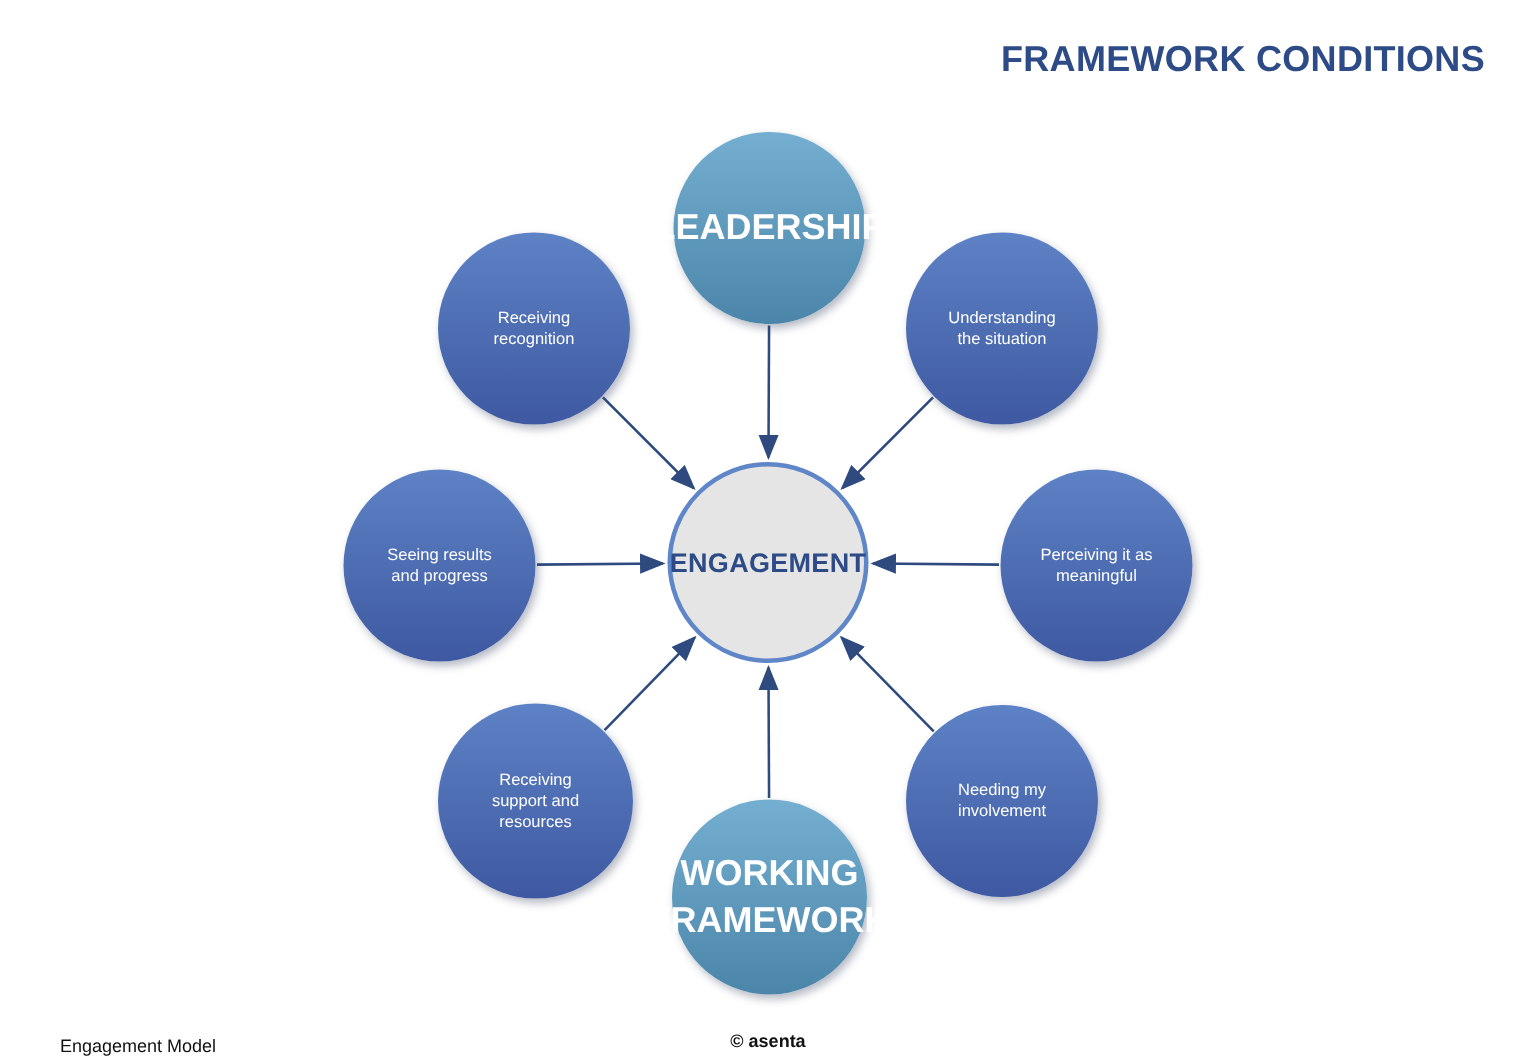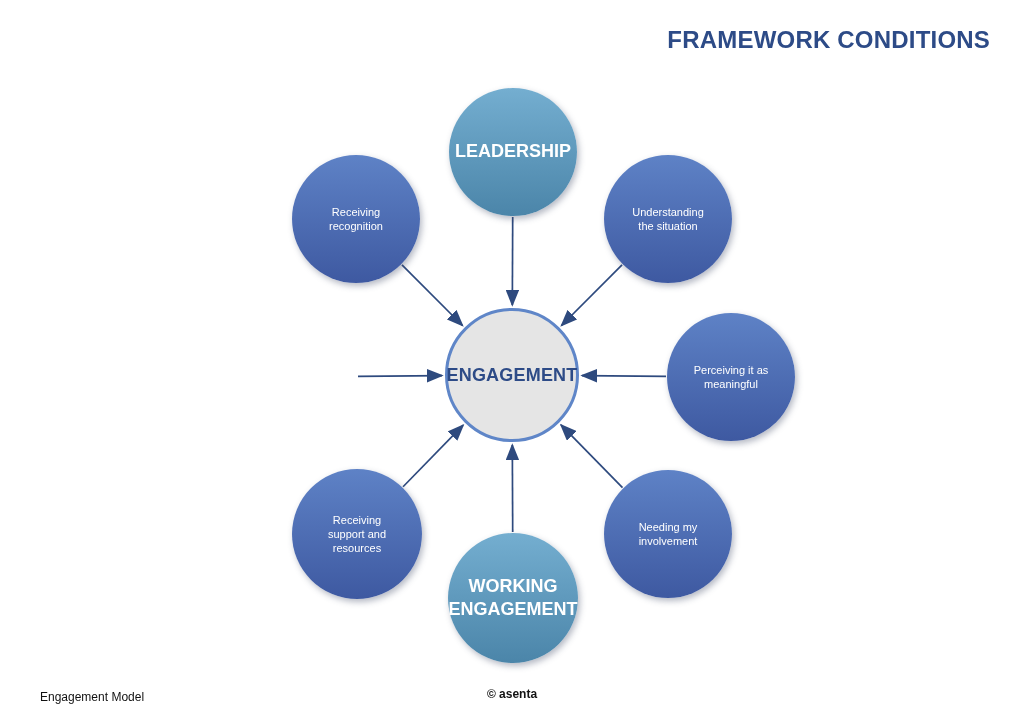--- a/index.html
+++ b/index.html
@@ -31,21 +31,21 @@
   .node {
     position:absolute; z-index:2; border-radius:50%;
     display:flex; align-items:center; justify-content:center; text-align:center;
     color:#ffffff; font-size:11px; line-height:1.28;
     box-shadow:2px 3px 6px rgba(60,70,100,0.38);
   }
   .node span { white-space:pre-line; padding:0 6px; }
   .node.primary { background:linear-gradient(180deg, var(--primary-top), var(--primary-bottom)); }
   .node.accent {
     background:linear-gradient(180deg, var(--accent-top), var(--accent-bottom));
-    font-weight:bold; font-size:18px; line-height:1.3;
+    font-weight:bold; font-size:24px; line-height:1.3;
   }
 
   .center-circle {
     position:absolute; z-index:3; border-radius:50%; box-sizing:content-box;
     background:#ffffff; border:3px solid; display:flex; align-items:center; justify-content:center;
     font-weight:bold; font-size:18px; letter-spacing:0.2px;
   }
 
   
   .footer-left { position:absolute; left:40px; bottom:5px; font-size:12px; color:#111111; }
@@ -97,26 +97,30 @@
       <div class="node primary" style="left: 667px; top: 313px; height: 128px; width: 128px;">
         <span>Perceiving it as
 meaningful</span>
       </div>
       <div class="node primary" style="left: 604px; top: 470px; height: 128px; width: 128px;">
         <span>Needing my
 involvement</span>
       </div>
       <div class="node accent" style="left: 448px; top: 533px; height: 130px; width: 130px;">
         <span>WORKING
-ENGAGEMENT</span>
+FRAMEWORK</span>
       </div>
       <div class="node primary" style="left: 292px; top: 469px; height: 130px; width: 130px;">
         <span>Receiving
 support and
 resources</span>
+      </div>
+      <div class="node primary" style="left: 229px; top: 313px; height: 128px; width: 128px;">
+        <span>Seeing results
+and progress</span>
       </div>
       <div class="node primary" style="left: 292px; top: 155px; height: 128px; width: 128px;">
         <span>Receiving
 recognition</span>
       </div>
     </div>
 
   <div class="footer-left">Engagement Model</div>
   <div class="footer-center">© asenta</div>
 

